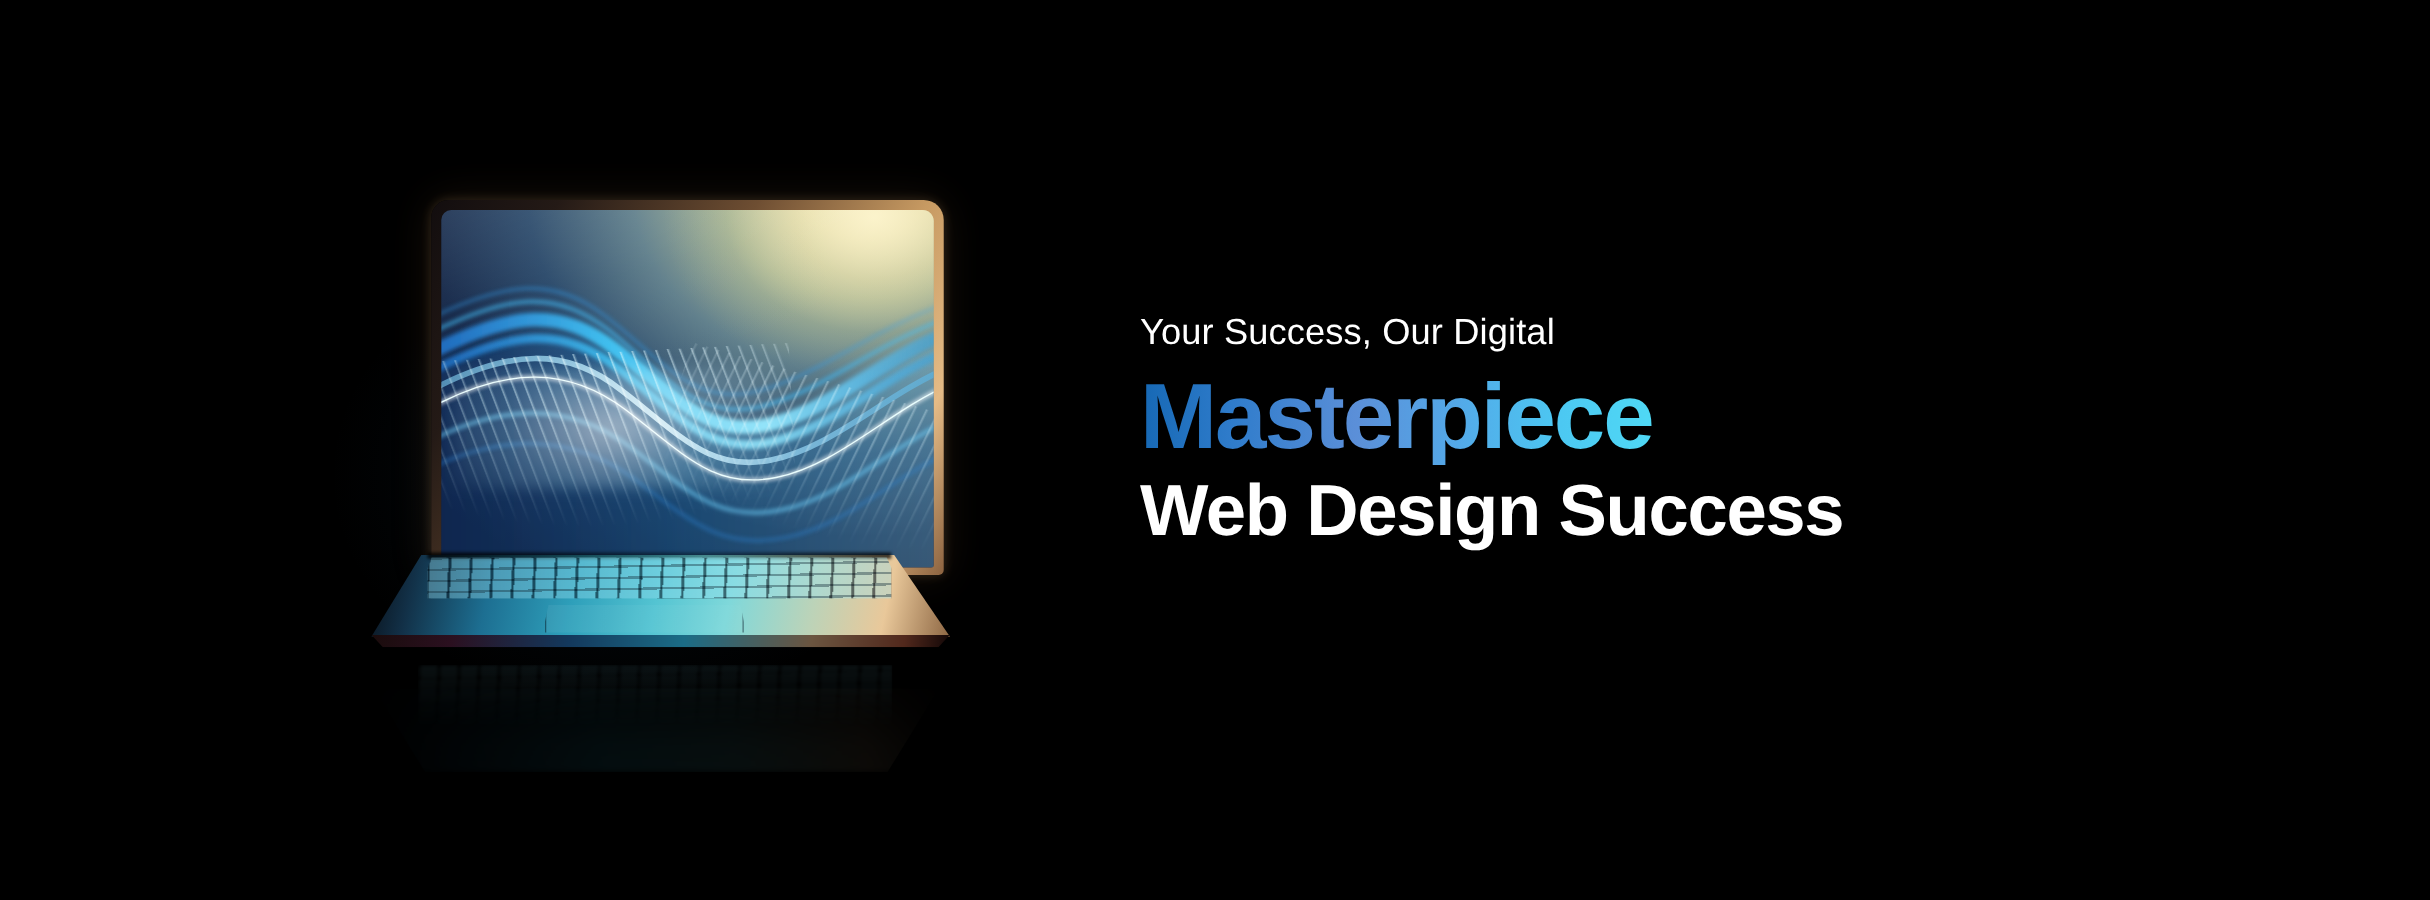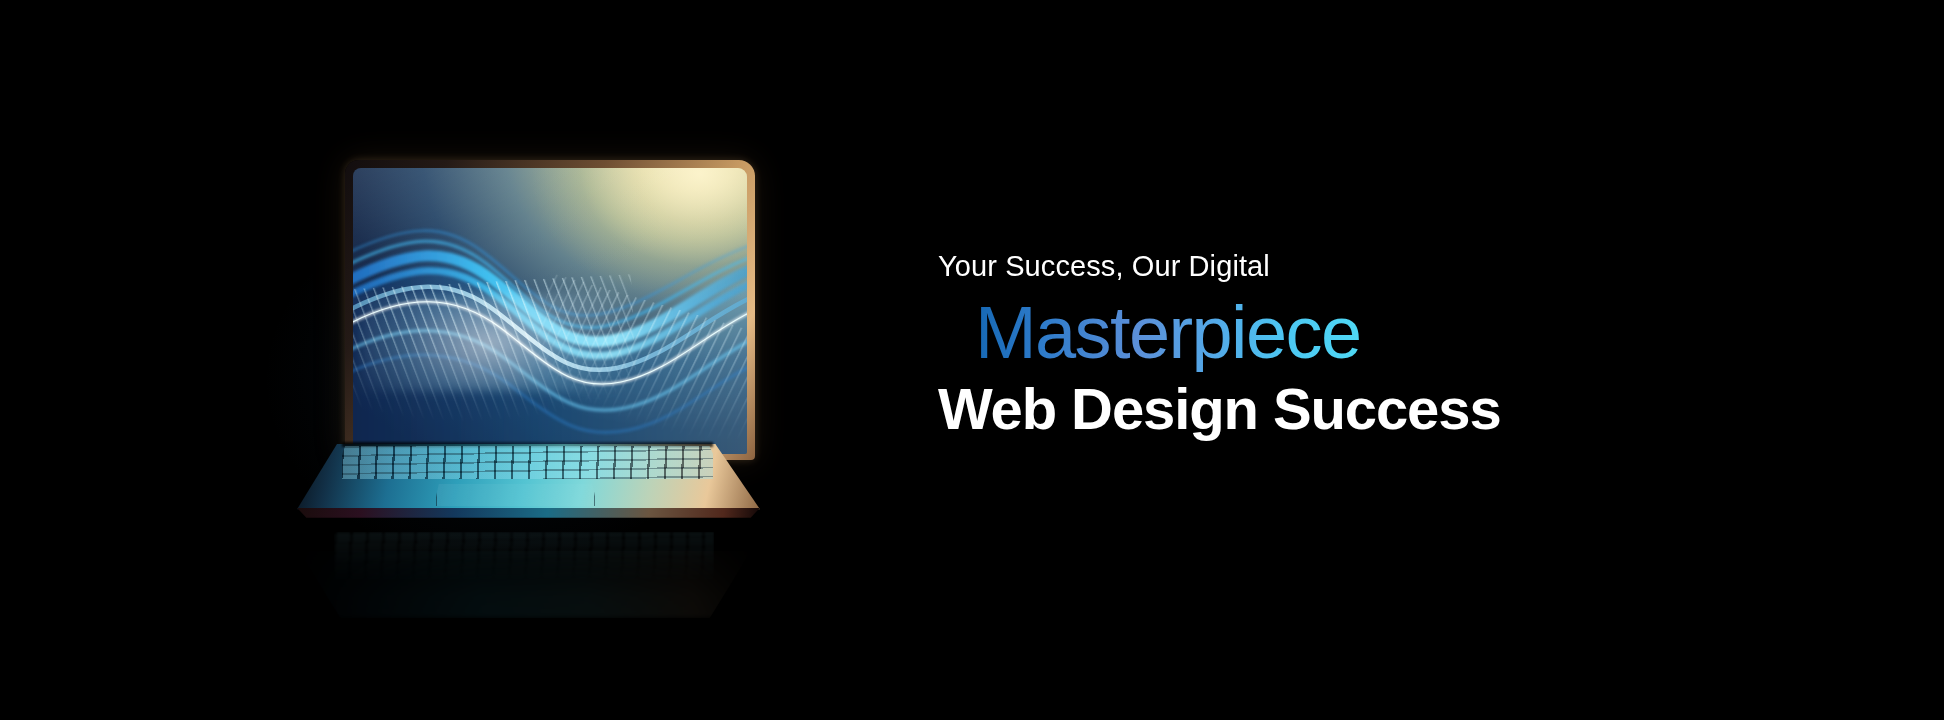--- a/index.html
+++ b/index.html
@@ -314,54 +314,53 @@
     background:radial-gradient(50% 50% at 50% 50%,
       rgba(60,140,190,0.11) 0%,
       rgba(40,100,150,0.05) 42%,
       rgba(0,0,0,0) 74%);
     pointer-events:none;
   }
 
   
   .headline-block {
     position:absolute;
-    left:938px;
+    left:912px;
     top:248px;
     width:820px;
   }
 
   .eyebrow-text {
     font-size:29px;
     font-weight:400;
     letter-spacing:0.1px;
     color:#ffffff;
     line-height:1.25;
     white-space:nowrap;
   }
 
   .headline-accent {
     margin-top:9px;
     font-size:74px;
-    font-weight:400;
+    font-weight:700;
     letter-spacing:-1.6px;
     line-height:1.07;
     white-space:nowrap;
     background:linear-gradient(90deg,
       #1668b4 0%,
       #2f7ccb 18%,
       #5b8fd8 42%,
       #53a9e8 62%,
       #4cc8f2 82%,
       #4fd9f5 100%);
     -webkit-background-clip:text;
     background-clip:text;
     -webkit-text-fill-color:transparent;
     color:transparent;
     width:max-content;
-    margin-left:37px;
   }
 
   .headline-main {
     margin-top:5px;
     font-size:58px;
     font-weight:700;
     letter-spacing:-1.1px;
     line-height:1.1;
     color:#ffffff;
     white-space:nowrap;

